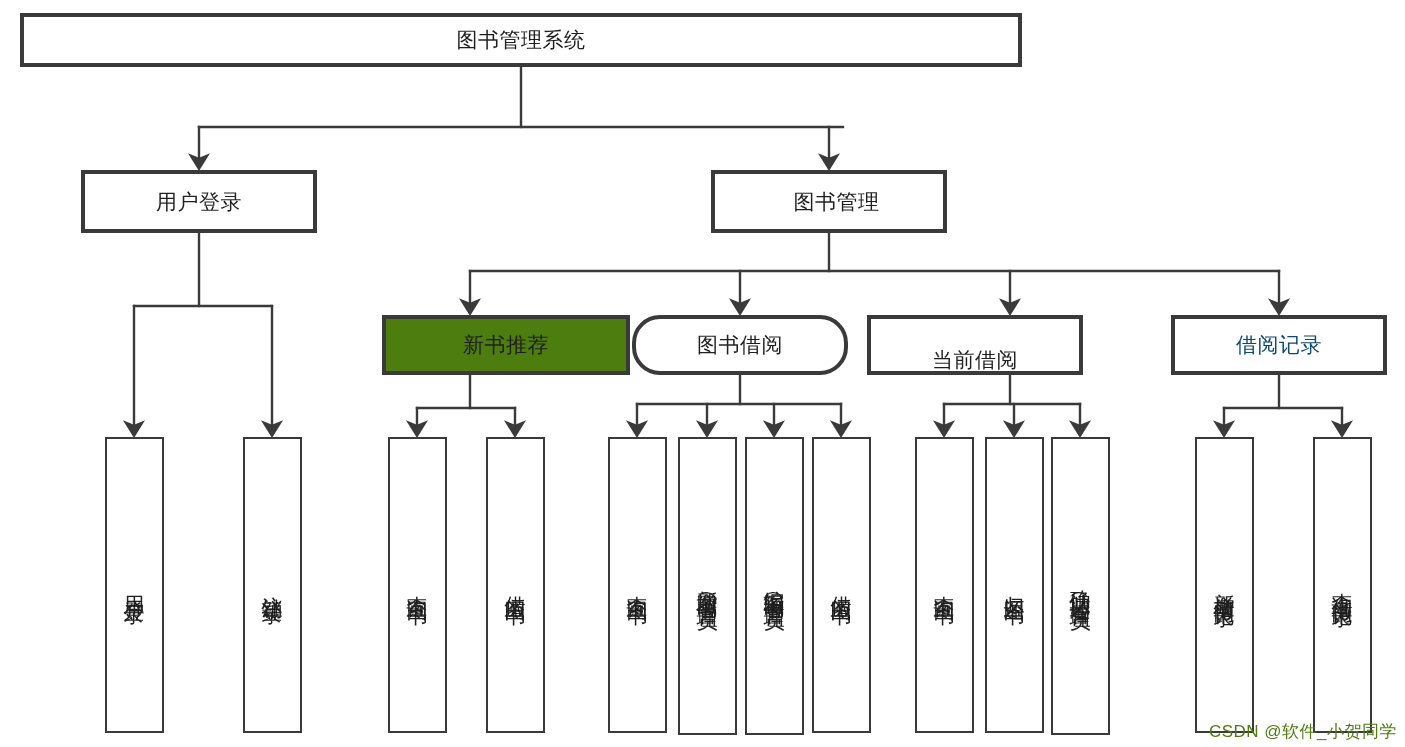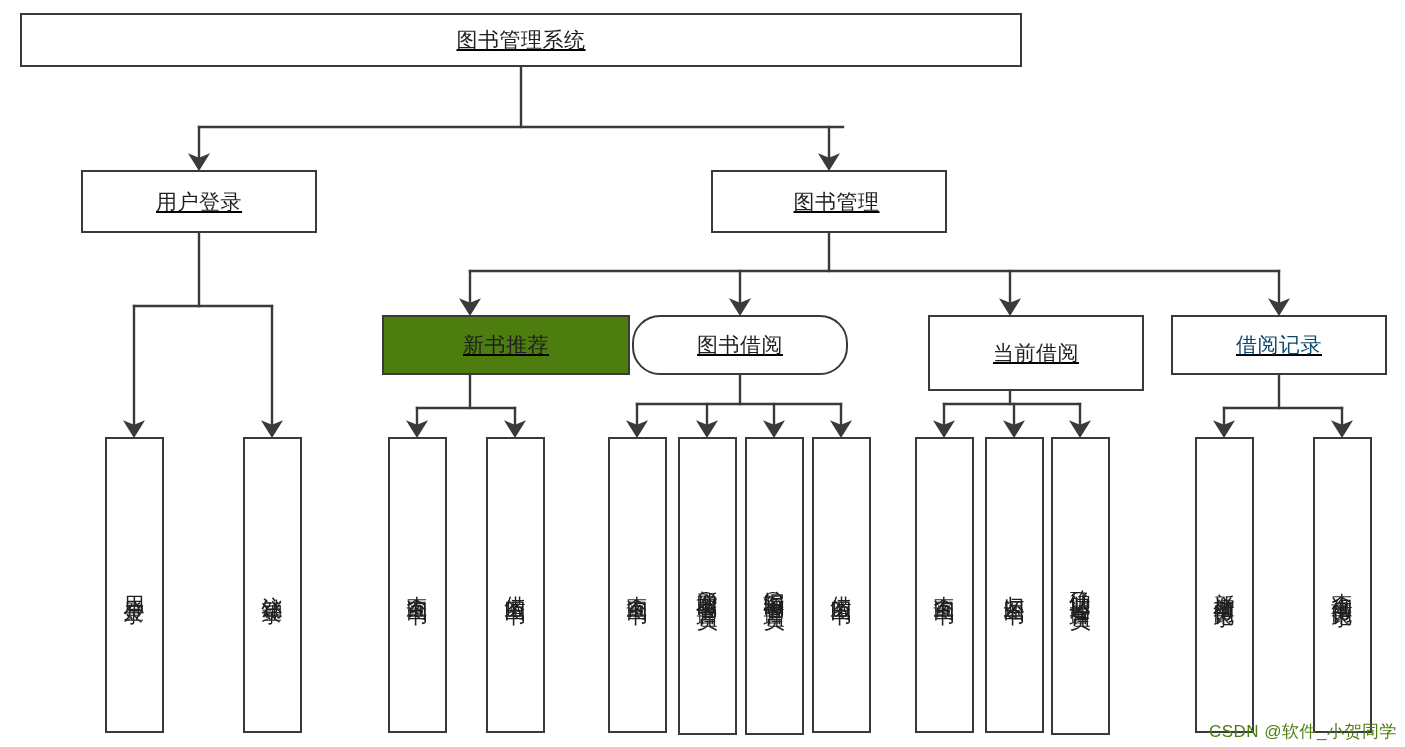--- a/index.html
+++ b/index.html
@@ -18,25 +18,24 @@
     position: absolute;
     left: 0;
     top: 0;
     width: 1405px;
     height: 747px;
   }
   .node-box {
     position: absolute;
     box-sizing: border-box;
     background: #ffffff;
-    border: 2px solid #a21caf;
+    border: 4px solid #a21caf;
     display: flex;
     align-items: center;
     justify-content: center;
-    text-decoration: underline;
   }
   .node-label-h {
     font-size: 21px;
     color: #1f1f1f;
     line-height: 1.1;
     white-space: nowrap;
     letter-spacing: 0.5px;
   }
   .node-label-v {
     font-size: 21px;
@@ -140,21 +139,21 @@
   <div class="node-box" style="left: 711px; top: 170px; width: 236px; height: 63px; border-color: rgb(58, 58, 58); background: rgb(255, 255, 255);">
     <span class="node-label-h" style="color: rgb(31, 31, 31); margin-left: 15px;">图书管理</span>
   </div>
 
   <div class="node-box" style="left: 362px; top: 315px; width: 248px; height: 60px; border-color: rgb(58, 58, 58); background: #4d7c0f; margin-left: 20px;">
     <span class="node-label-h" style="color: rgb(31, 31, 31);">新书推荐</span>
   </div>
   <div class="node-box" style="left: 632px; top: 315px; width: 216px; height: 60px; border-color: rgb(58, 58, 58); background: rgb(255, 255, 255); border-radius: 28px;">
     <span class="node-label-h" style="color: rgb(31, 31, 31);">图书借阅</span>
   </div>
-  <div class="node-box" style="left: 928px; top: 315px; width: 216px; height: 76px; border-color: rgb(58, 58, 58); background: rgb(255, 255, 255);">
+  <div class="node-box" style="left: 867px; top: 315px; width: 216px; height: 60px; border-color: rgb(58, 58, 58); background: rgb(255, 255, 255); align-items: flex-end;">
     <span class="node-label-h" style="color: rgb(31, 31, 31);">当前借阅</span>
   </div>
   <div class="node-box" style="left: 1171px; top: 315px; width: 216px; height: 60px; border-color: rgb(58, 58, 58); background: rgb(255, 255, 255);">
     <span class="node-label-h" style="color: #0c4a6e;">借阅记录</span>
   </div>
 
   <div class="leaf-box" style="left: 105px; top: 437px; width: 59px; height: 296px; border-color: rgb(58, 58, 58); background: rgb(255, 255, 255);">
     <span class="node-label-v" style="color: rgb(31, 31, 31);">用户登录</span>
   </div>
   <div class="leaf-box" style="left: 243px; top: 437px; width: 59px; height: 296px; border-color: rgb(58, 58, 58); background: rgb(255, 255, 255);">

